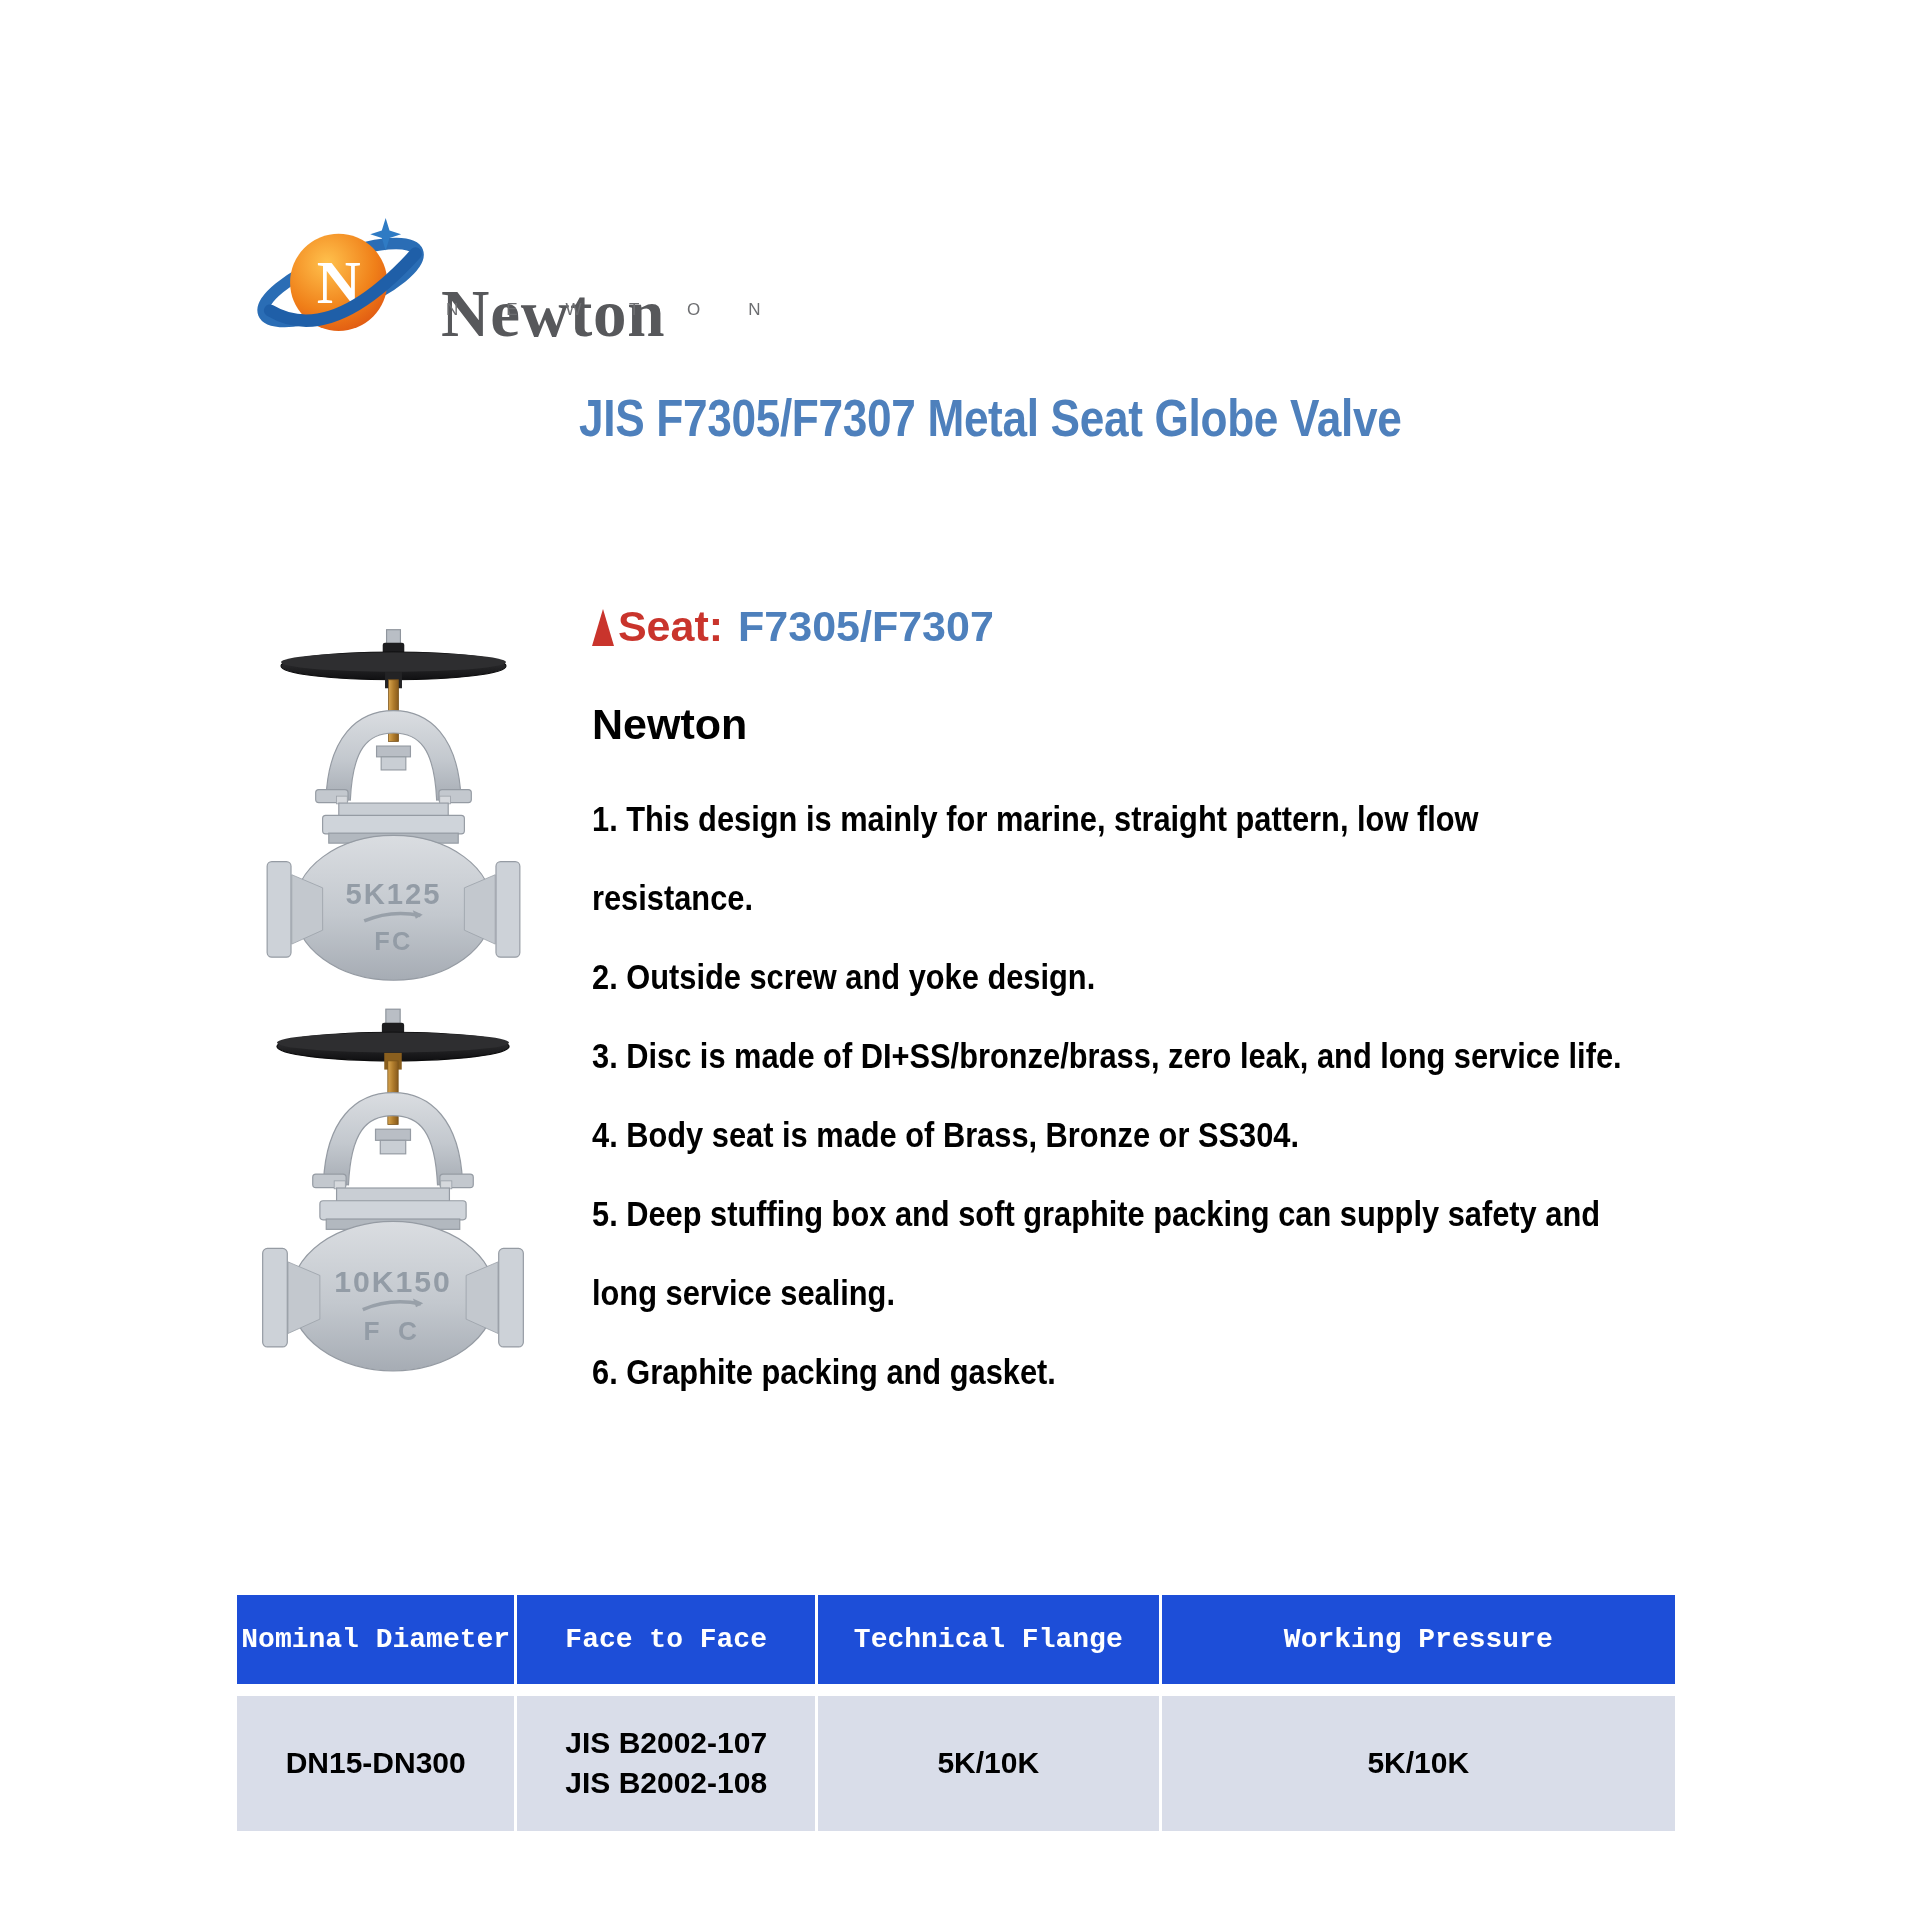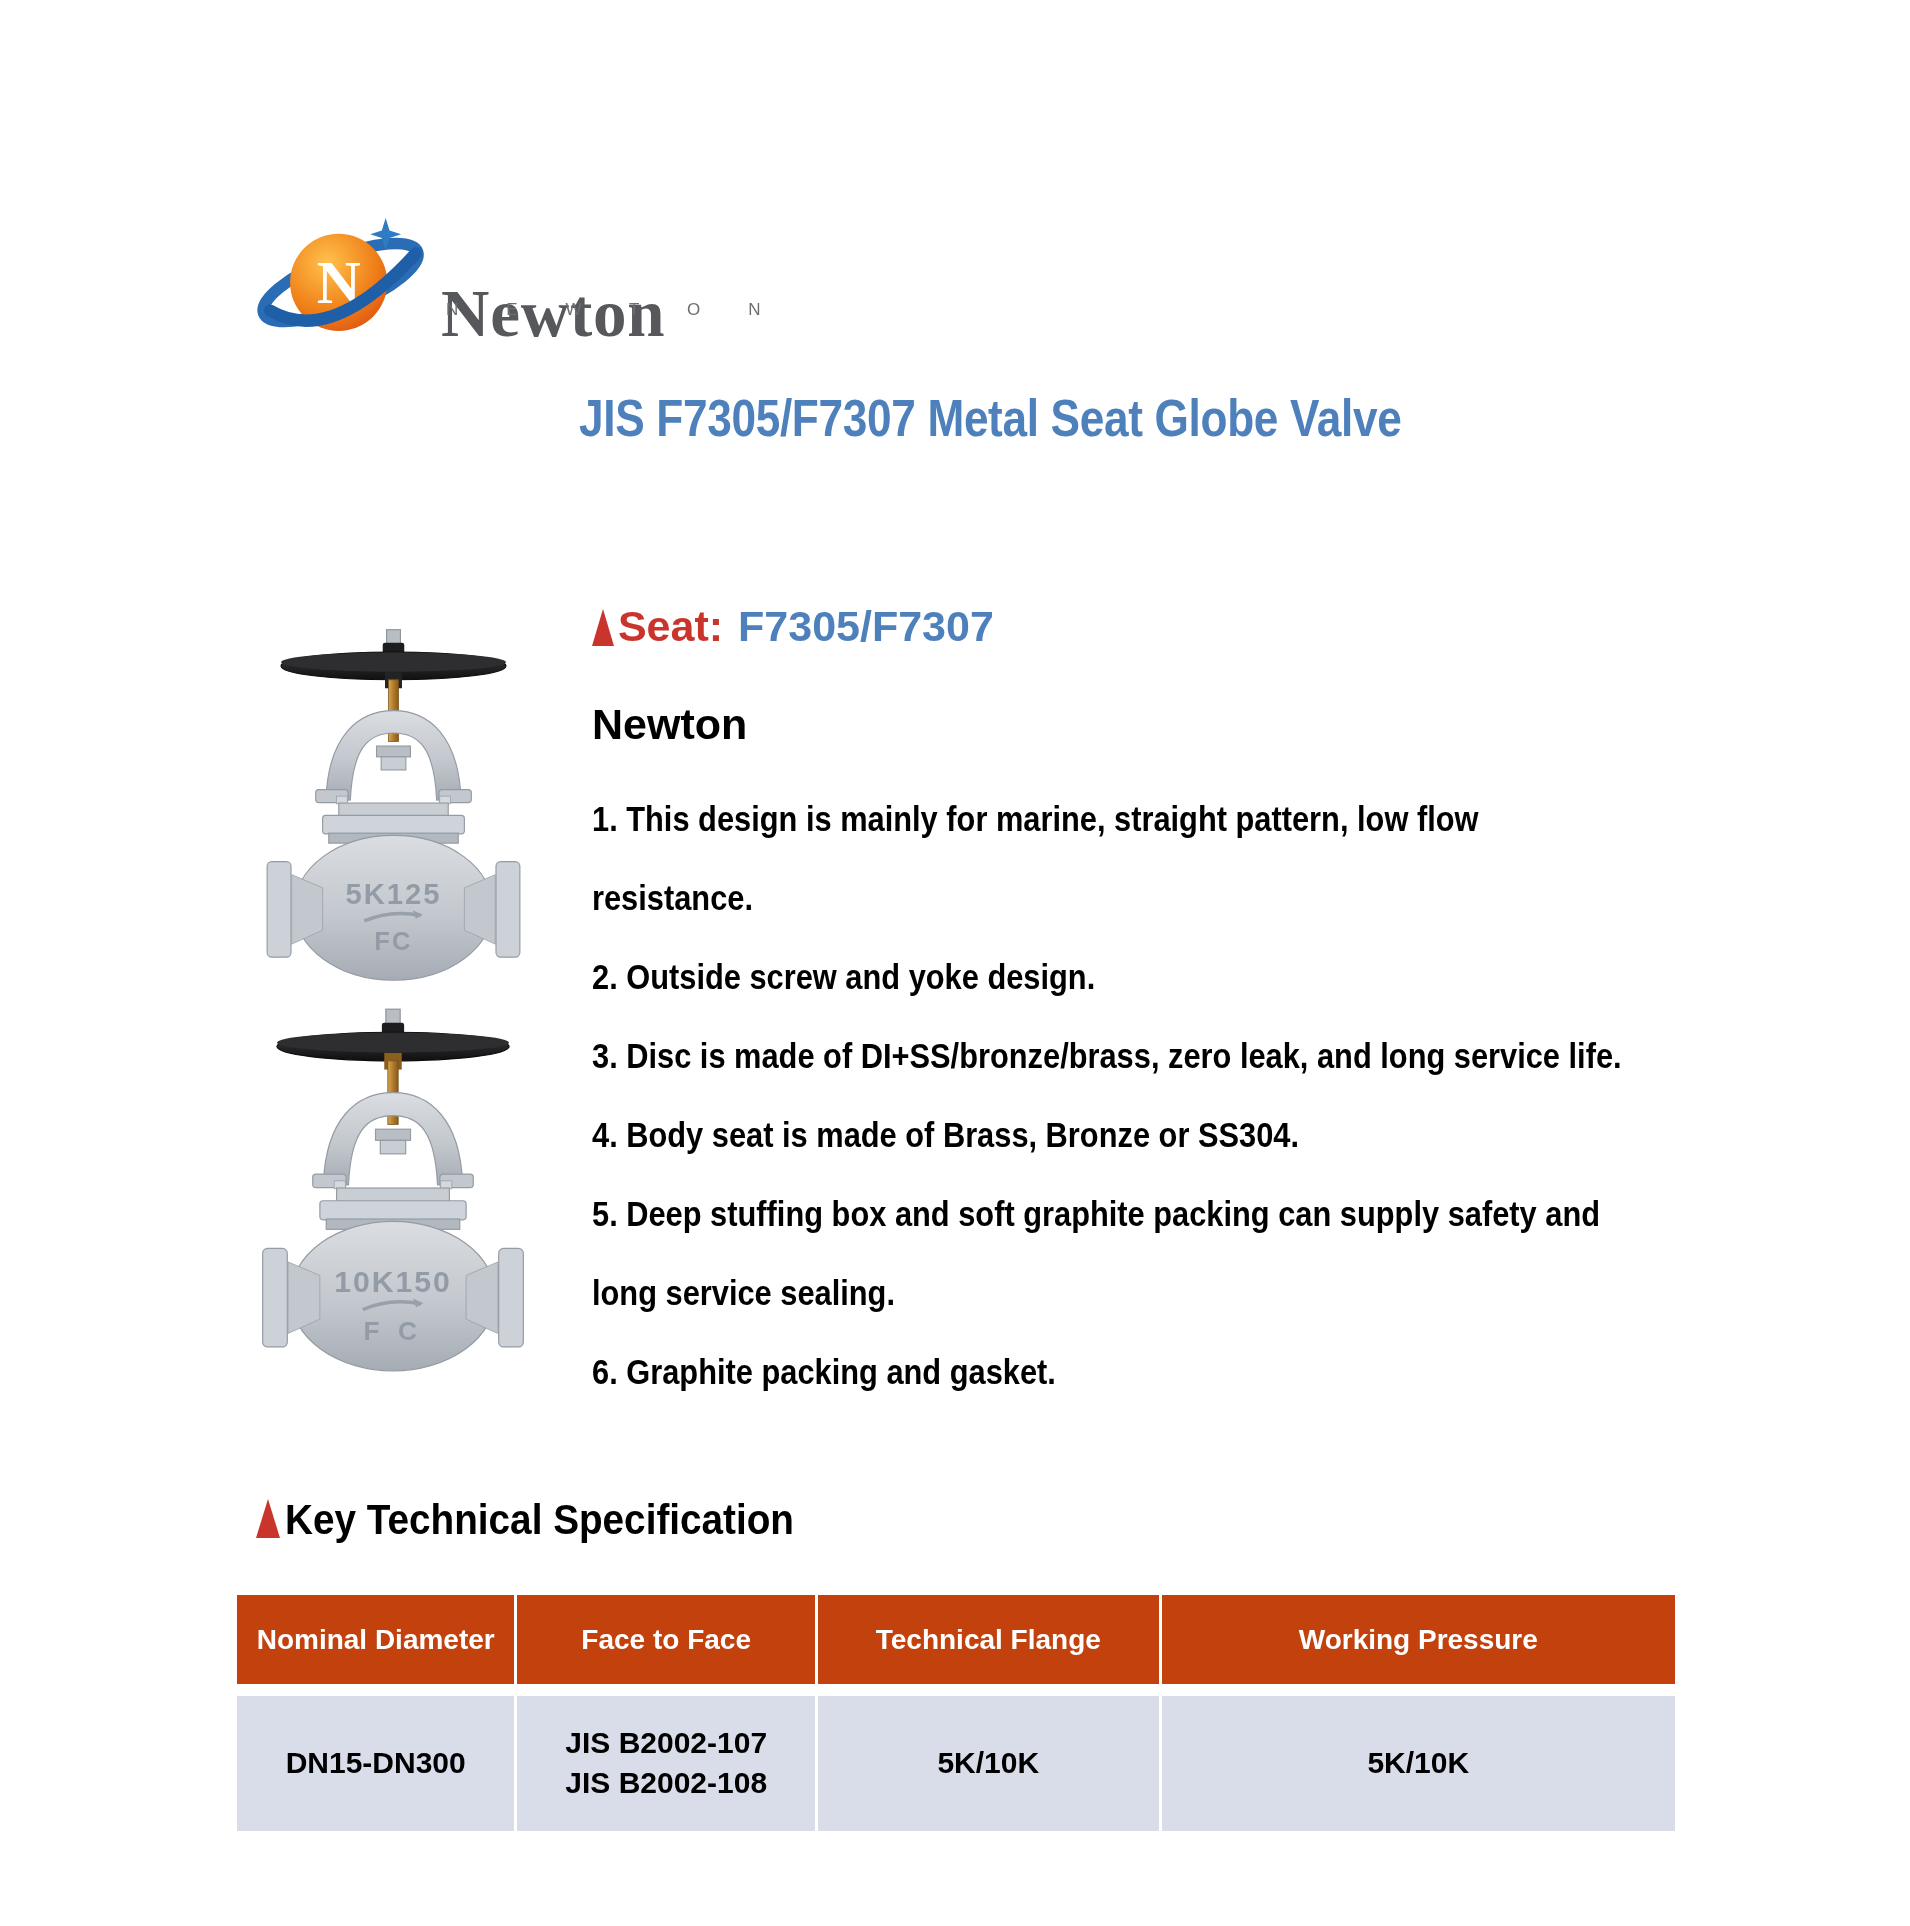--- a/index.html
+++ b/index.html
@@ -102,21 +102,21 @@
   .dtable { left:237px; width:1438px; }
   .t-row { display:flex; width:100%; }
   .t-cell {
     display:flex; align-items:center; justify-content:center;
     text-align:center;
     border-right:3.1px solid #ffffff;
     padding:3.1px 3.9px;
     white-space:pre-line;
   }
   .t-cell:last-child { border-right:none; }
-  .t-head .t-cell { background:#c2410c; color:#ffffff; font-weight:bold; }
+  .t-head .t-cell { background:#1d4ed8; color:#ffffff; font-weight:bold;font-family:Liberation Mono, monospace; }
   .t-data .t-cell { background:#d9dde9; color:#000000; font-weight:bold; }
   .t-gap { width:100%; background:transparent; }
 
   .spec .t-head .t-cell { height:89px; font-size:28px; }
   .spec .t-gap  { height:11.6px; }
   .spec .t-data .t-cell { height:135px; font-size:30px; line-height:1.35; }
   .spec .c1 { width:19.5%; } .spec .c2 { width:20.9%; }
   .spec .c3 { width:23.9%; } .spec .c4 { width:35.7%; }
 
   
@@ -265,24 +265,20 @@
       <rect x="646" y="622" width="62" height="248" rx="12" fill="#cdd2d8" stroke="#959ba3" stroke-width="3"></rect>
     </g>
     <g>
       <text x="380" y="732" font-size="76" letter-spacing="5">10K150</text>
       <path d="M304,776 Q374,746 450,762" fill="none" stroke="#98a0a9" stroke-width="9"></path>
       <polygon points="456,760 430,748 438,770" fill="#98a0a9"></polygon>
       <text x="380" y="852" font-size="66" letter-spacing="14">F C</text>
     </g>
   </svg>
 
-  <div class="abs section-head" style="left:256px; top:1495px;">
-    <span class="tri2"></span>
-    <span class="sh-text">Key Technical Specification</span>
-  </div>
 
   <div class="abs dtable spec" style="top:1595px;">
     <div class="t-row t-head">
       <div class="t-cell c1">Nominal Diameter</div>
       <div class="t-cell c2">Face to Face</div>
       <div class="t-cell c3">Technical Flange</div>
       <div class="t-cell c4">Working Pressure</div>
     </div>
     <div class="t-gap"></div>
     <div class="t-row t-data">

